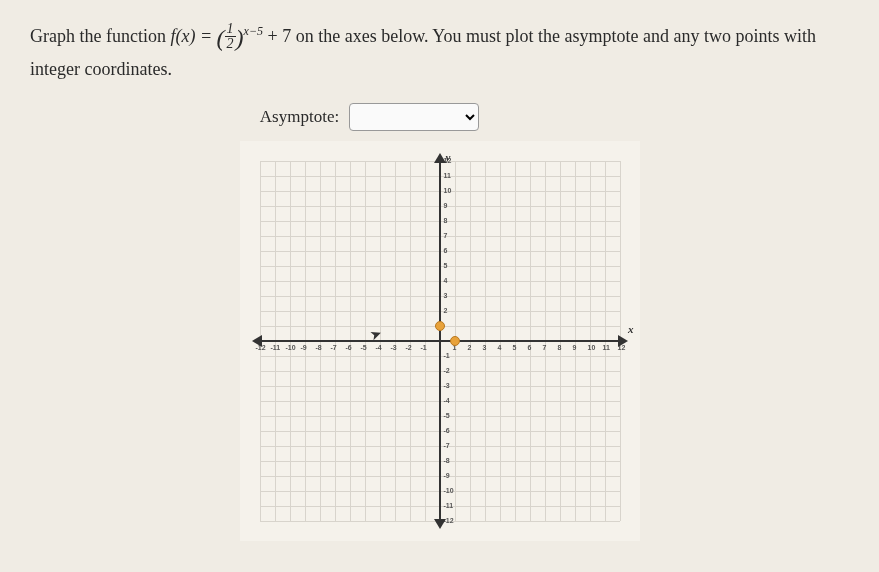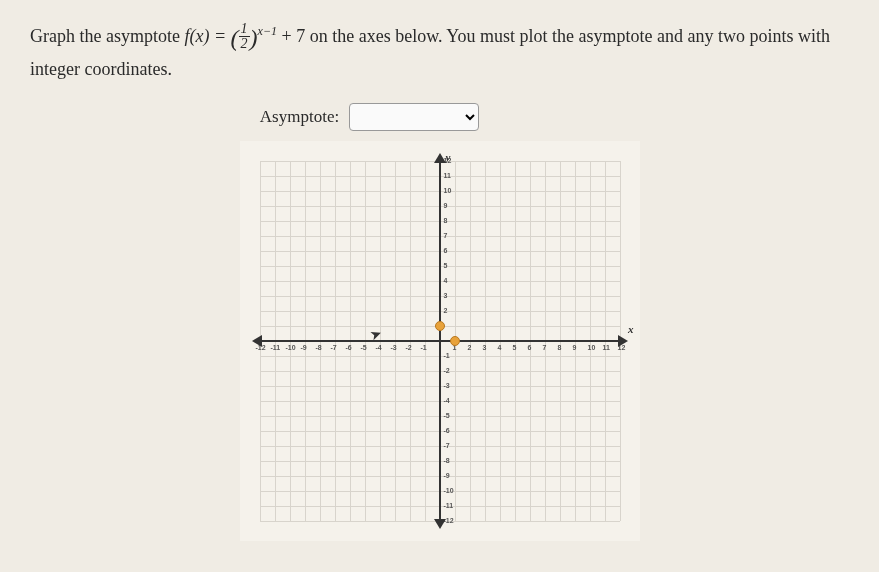--- a/index.html
+++ b/index.html
@@ -118,23 +118,23 @@
       z-index: 10;
       font-size: 14px;
       color: #333;
       transform: rotate(-20deg);
     }
   </style>
 </head>
 <body>
 
 <div class="problem-text">
-  <span>Graph the asymptote </span>
+  <span>Graph the function </span>
   <span class="math">
-    <span>f(x) = </span><span class="paren">(</span><span class="frac"><span class="num">1</span><span class="den">2</span></span><span class="paren">)</span><span class="exp">x−1</span>
+    <span>f(x) = </span><span class="paren">(</span><span class="frac"><span class="num">1</span><span class="den">2</span></span><span class="paren">)</span><span class="exp">x−5</span>
   </span>
   <span> + 7 on the axes below. You must plot the asymptote and any two points with integer coordinates.</span>
 </div>
 
 <div class="asymptote-row">
   <span class="asymptote-label">Asymptote:</span>
   <select class="asymptote-select" value="">
     <option></option>
   </select>
 </div>

